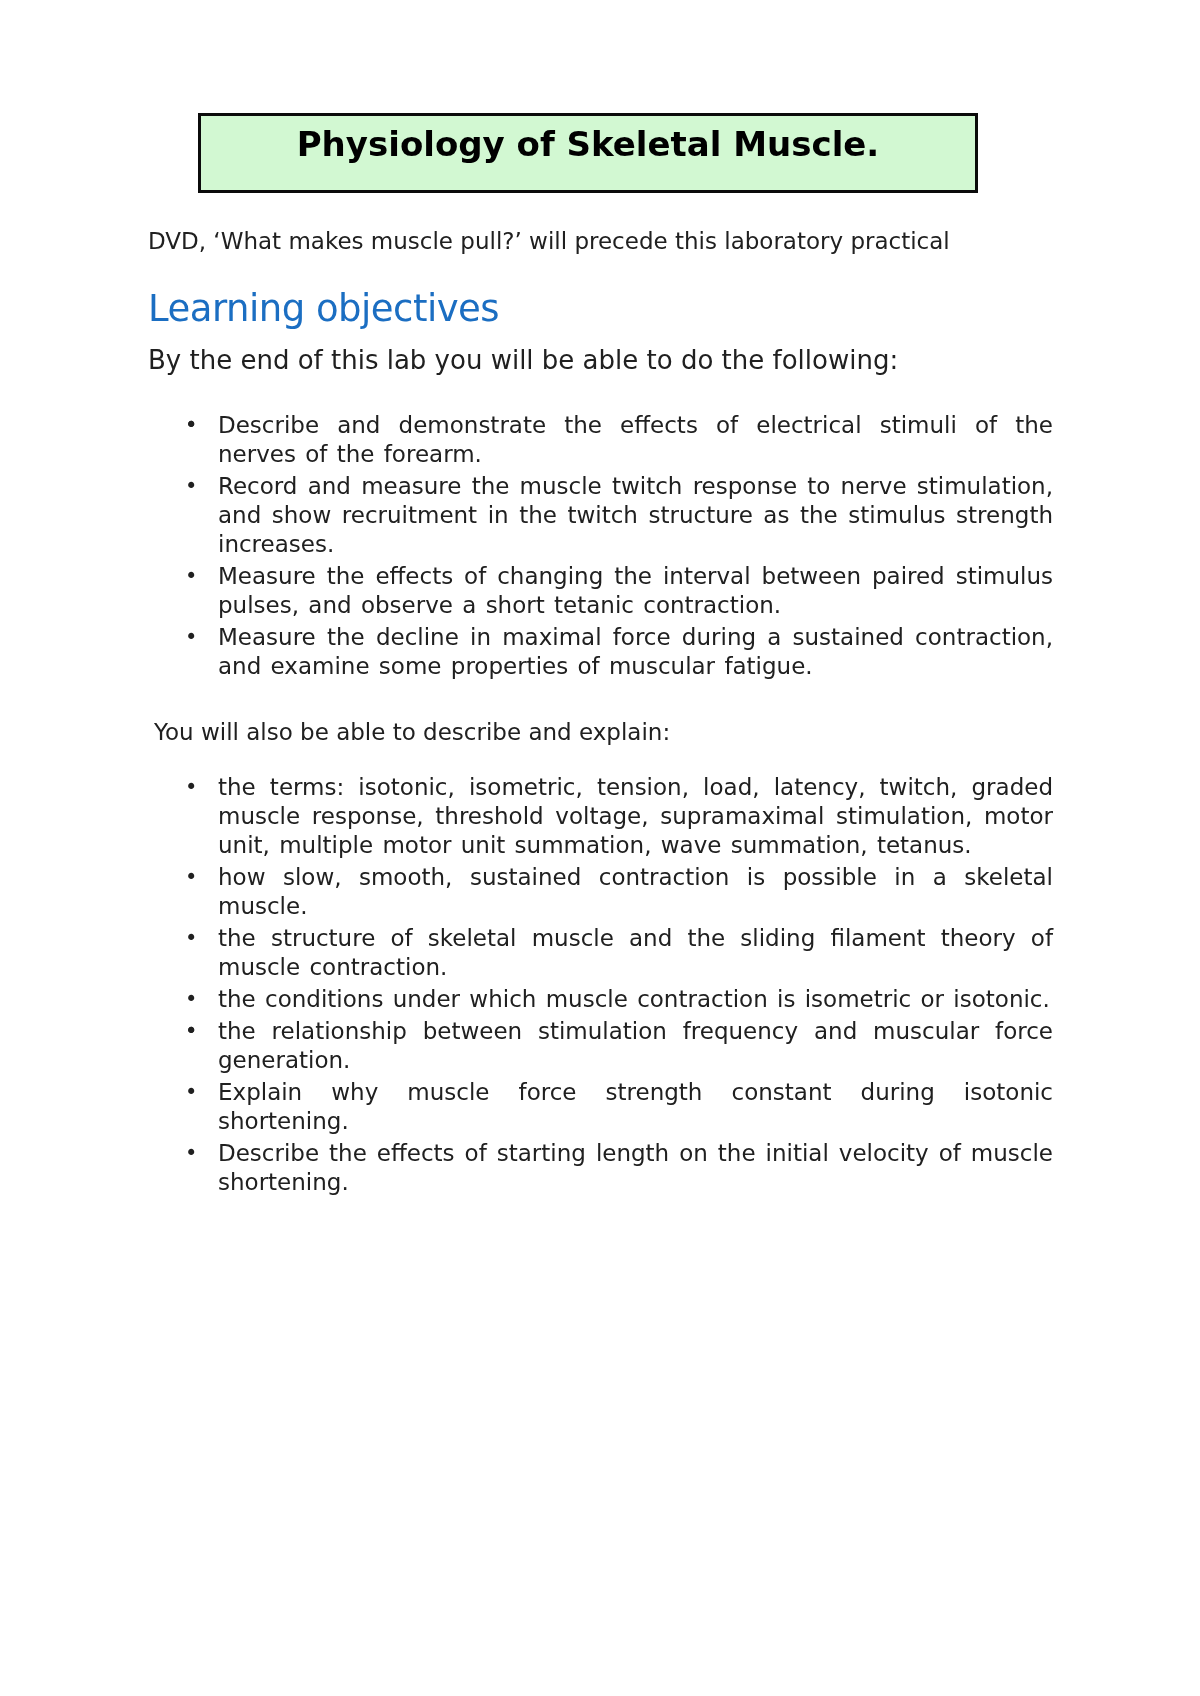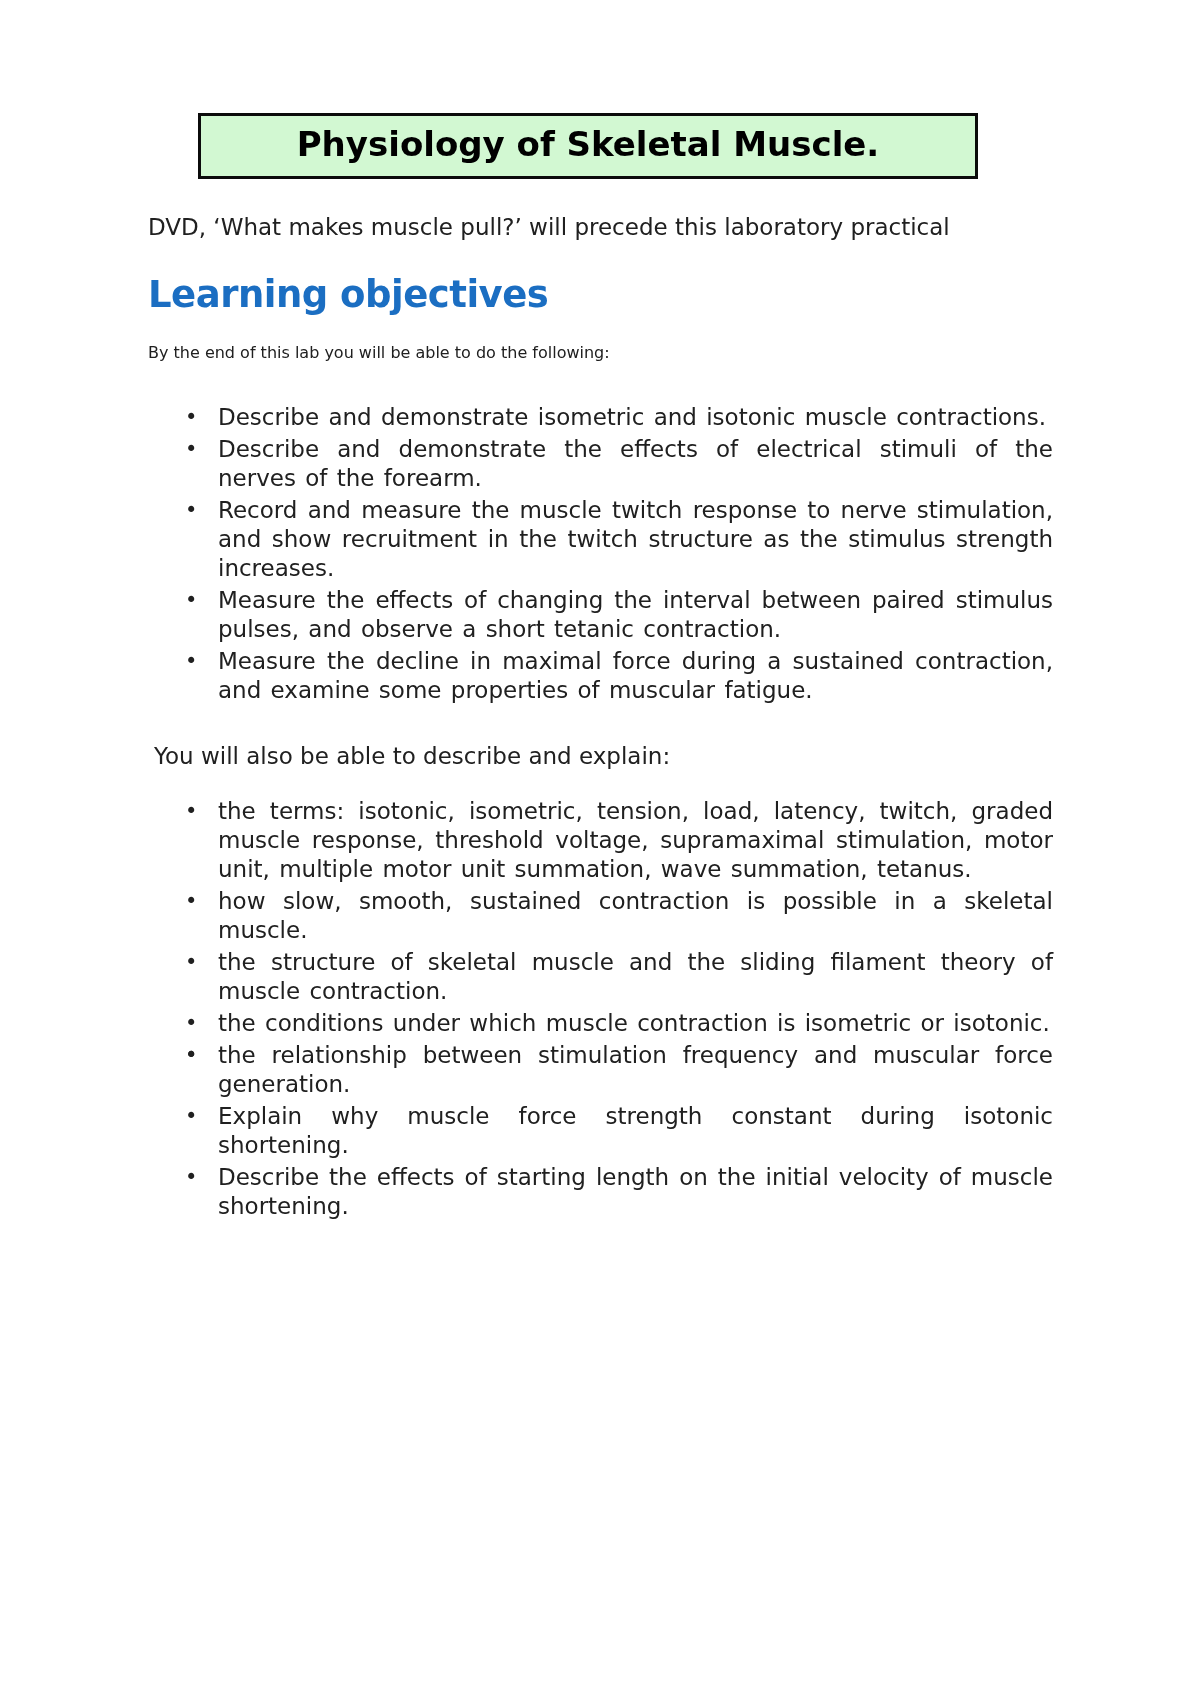--- a/index.html
+++ b/index.html
@@ -22,45 +22,45 @@
   .title-box {
     box-sizing: border-box;
     width: 780px;
     margin-left: 50px;
     border: 3px solid #0b0b0b;
     background: #d2f8d2;
     text-align: center;
     font-size: 34px;
     font-weight: bold;
     line-height: 40px;
-    padding: 8px 6px 12px 6px;
+    padding: 8px 6px 26px 6px;
     color: #000000;
   }
 
   
   .dvd-note {
     margin-top: 33px;
     font-size: 23px;
     line-height: 30px;
     text-align: justify;
   }
 
   
   h1.section-heading {
     margin: 30px 0 0 0;
     font-size: 37px;
     line-height: 46px;
-    font-weight: bold;
+    font-weight: normal;
     color: #1b6ec2;
     letter-spacing: -0.5px;
   }
 
   .intro-text {
-    margin-top: 20px;
-    font-size: 16px;
+    margin-top: 14px;
+    font-size: 26px;
     line-height: 29px;
   }
 
   ul.bullet-list {
     margin: 36px 0 0 0;
     padding: 0 0 0 70px; 
     list-style: none;
   }
   ul.bullet-list li {
     position: relative;
@@ -100,21 +100,20 @@
 
   <p class="dvd-note">DVD, ‘What makes muscle pull?’ will precede this laboratory practical</p>
 
   <h1 class="section-heading" style="color: rgb(27, 110, 194);">Learning objectives</h1>
 
   <p class="intro-text">By the end of this lab you will be able to do the following:</p>
 
   <ul class="bullet-list first-list">
     <li>
       <span class="bullet">•</span>
-      <span>Describe and demonstrate isometric and isotonic muscle contractions.</span>
     </li>
     <li>
       <span class="bullet">•</span>
       <span>Describe and demonstrate the effects of electrical stimuli of the nerves of the forearm.</span>
     </li>
     <li>
       <span class="bullet">•</span>
       <span>Record and measure the muscle twitch response to nerve stimulation, and show recruitment in the twitch structure as the stimulus strength increases.</span>
     </li>
     <li>

